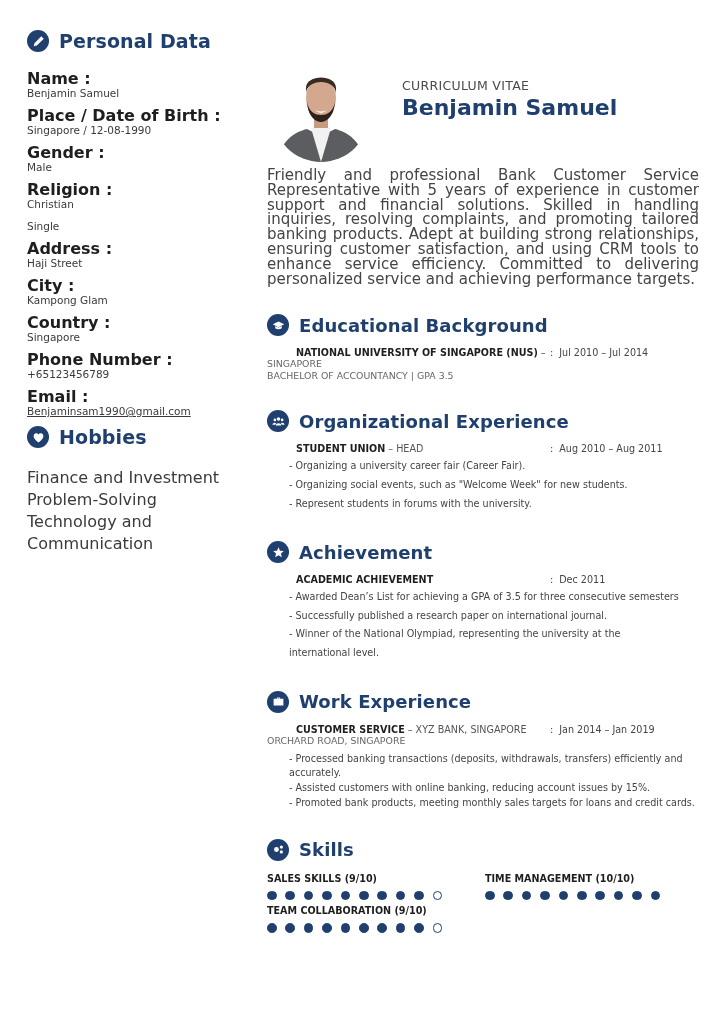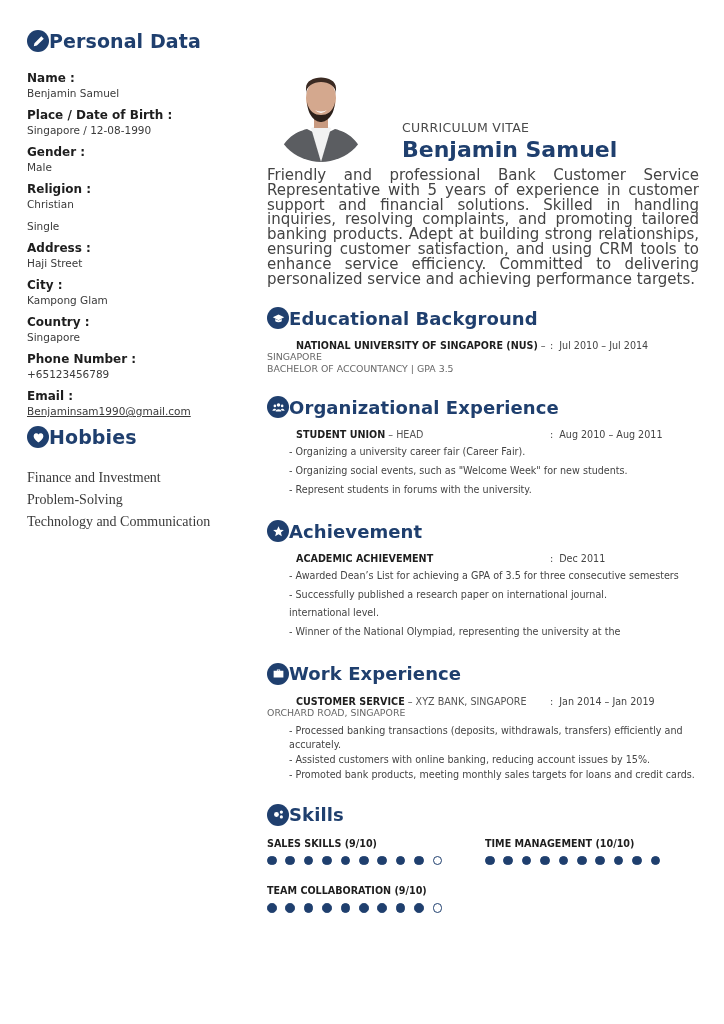--- a/index.html
+++ b/index.html
@@ -2,59 +2,59 @@
 <html><head>
 <meta charset="utf-8">
 <style>
   * { box-sizing: border-box; margin: 0; padding: 0; }
   html, body { width: 724px; height: 1024px; background: #ffffff; overflow: hidden; }
   body { font-family: "DejaVu Sans", sans-serif; color: #3a3a3a; position: relative; }
 
   .left { position: absolute; left: 27px; top: 30px; width: 220px; }
   .right { position: absolute; left: 267px; top: 66px; width: 432px; }
 
-  .sec-head { display: flex; align-items: center; gap: 0; }
+  .sec-head { display: flex; align-items: center; gap: 10px; }
   .sec-icon { width: 22px; height: 22px; border-radius: 50%; background: #1f3f6e; display: flex; align-items: center; justify-content: center; flex-shrink: 0; }
   .sec-icon svg { width: 13px; height: 13px; fill: #fff; }
   .sec-title { font-size: 18px; font-weight: bold; color: #1f3f6e; letter-spacing: 0.1px; }
   .left .sec-title { font-size: 19px; }
 
   .pd-list { margin-top: 19px; }
   .pd-item { margin-bottom: 7px; }
-  .pd-label { font-size: 12px; font-weight: bold; color: #1e1e1e; line-height: 15px; }
+  .pd-label { font-size: 16px; font-weight: bold; color: #1e1e1e; line-height: 15px; }
   .pd-value { font-size: 10.5px; color: #3a3a3a; line-height: 15px; }
   .pd-value.link { text-decoration: underline; color: #3a3a3a; }
 
   .hobbies { margin-top: 2px; }
   .hobby-list { margin-top: 19px; }
-  .hobby { font-size: 14px; line-height: 22px; color: #3a3a3a; font-family: Liberation Serif, serif; }
-
-  .header { display: flex; align-items: flex-end; }
+  .hobby { font-size: 16px; line-height: 22px; color: #3a3a3a; }
+
+  .header { display: flex; align-items: flex-start; }
   .photo { width: 96px; height: 96px; border-radius: 50%; overflow: hidden; margin-left: 6px; position: relative; background: #fff; }
   .head-text { margin-left: 33px; margin-top: 12px; }
   .cv-label { font-size: 12.5px; color: #4a4a4a; letter-spacing: 0.3px; }
   .cv-name { font-size: 22px; font-weight: bold; color: #1f3f6e; margin-top: 2px; }
 
   .summary { margin-top: 6px; font-size: 15px; line-height: 14.8px; text-align: justify; color: #444; }
 
-  .section { margin-top: 21px; }
+  .section { margin-top: 28px; }
   .entry { margin-top: 11px; font-size: 9.6px; }
   .entry-row { display: flex; }
   .entry-left { width: 283px; }
   .entry-title { font-weight: bold; color: #1e1e1e; padding-left: 29px; }
   .entry-sub { color: #555; }
   .entry-date { color: #444; }
   .entry-date .colon { margin-right: 6px; }
   .sub-line { color: #666; line-height: 12px; font-size: 9.4px; }
   .bullets { margin-left: 22px; margin-top: 3px; }
   .bullet { font-size: 9.6px; line-height: 18.6px; color: #444; }
   .bullets.tight .bullet { line-height: 14.8px; }
   .bullets.tight { margin-top: 5px; }
 
-  .skills-grid { display: grid; grid-template-columns: 218px 218px; row-gap: 20px; margin-top: 12px; }
+  .skills-grid { display: grid; grid-template-columns: 218px 218px; row-gap: 5px; margin-top: 12px; }
   .skill-name { font-size: 9.6px; font-weight: bold; color: #1e1e1e; }
   .dots { display: flex; gap: 8.8px; margin-top: 7px; }
   .dot { width: 9.6px; height: 9.6px; border-radius: 50%; background: #1f3f6e; border: 1.3px solid #1f3f6e; }
   .dot.empty { background: #fff; }
 </style>
 </head>
 <body>
 
 <div class="left">
   <div class="sec-head">
@@ -203,22 +203,22 @@
       <span class="sec-title">Achievement</span>
     </div>
     <div class="entry">
       <div class="entry-row">
         <div class="entry-left"><span class="entry-title">ACADEMIC ACHIEVEMENT</span></div>
         <div class="entry-date"><span class="colon">:</span><span>Dec 2011</span></div>
       </div>
       <div class="bullets">
         <div class="bullet">- Awarded Dean’s List for achieving a GPA of 3.5 for three consecutive semesters</div>
         <div class="bullet">- Successfully published a research paper on international journal.</div>
+        <div class="bullet">- Winner of the National Olympiad, representing the university at the</div>
         <div class="bullet">international level.</div>
-        <div class="bullet">- Winner of the National Olympiad, representing the university at the</div>
       </div>
     </div>
   </div>
 
   <div class="section">
     <div class="sec-head">
       <span class="sec-icon">
         <svg viewBox="0 0 16 16">
             <path d="M6 3 H10 V4.5 H14 V13 H2 V4.5 H6 Z M7 4 V4.5 H9 V4 Z"></path>
           </svg>

